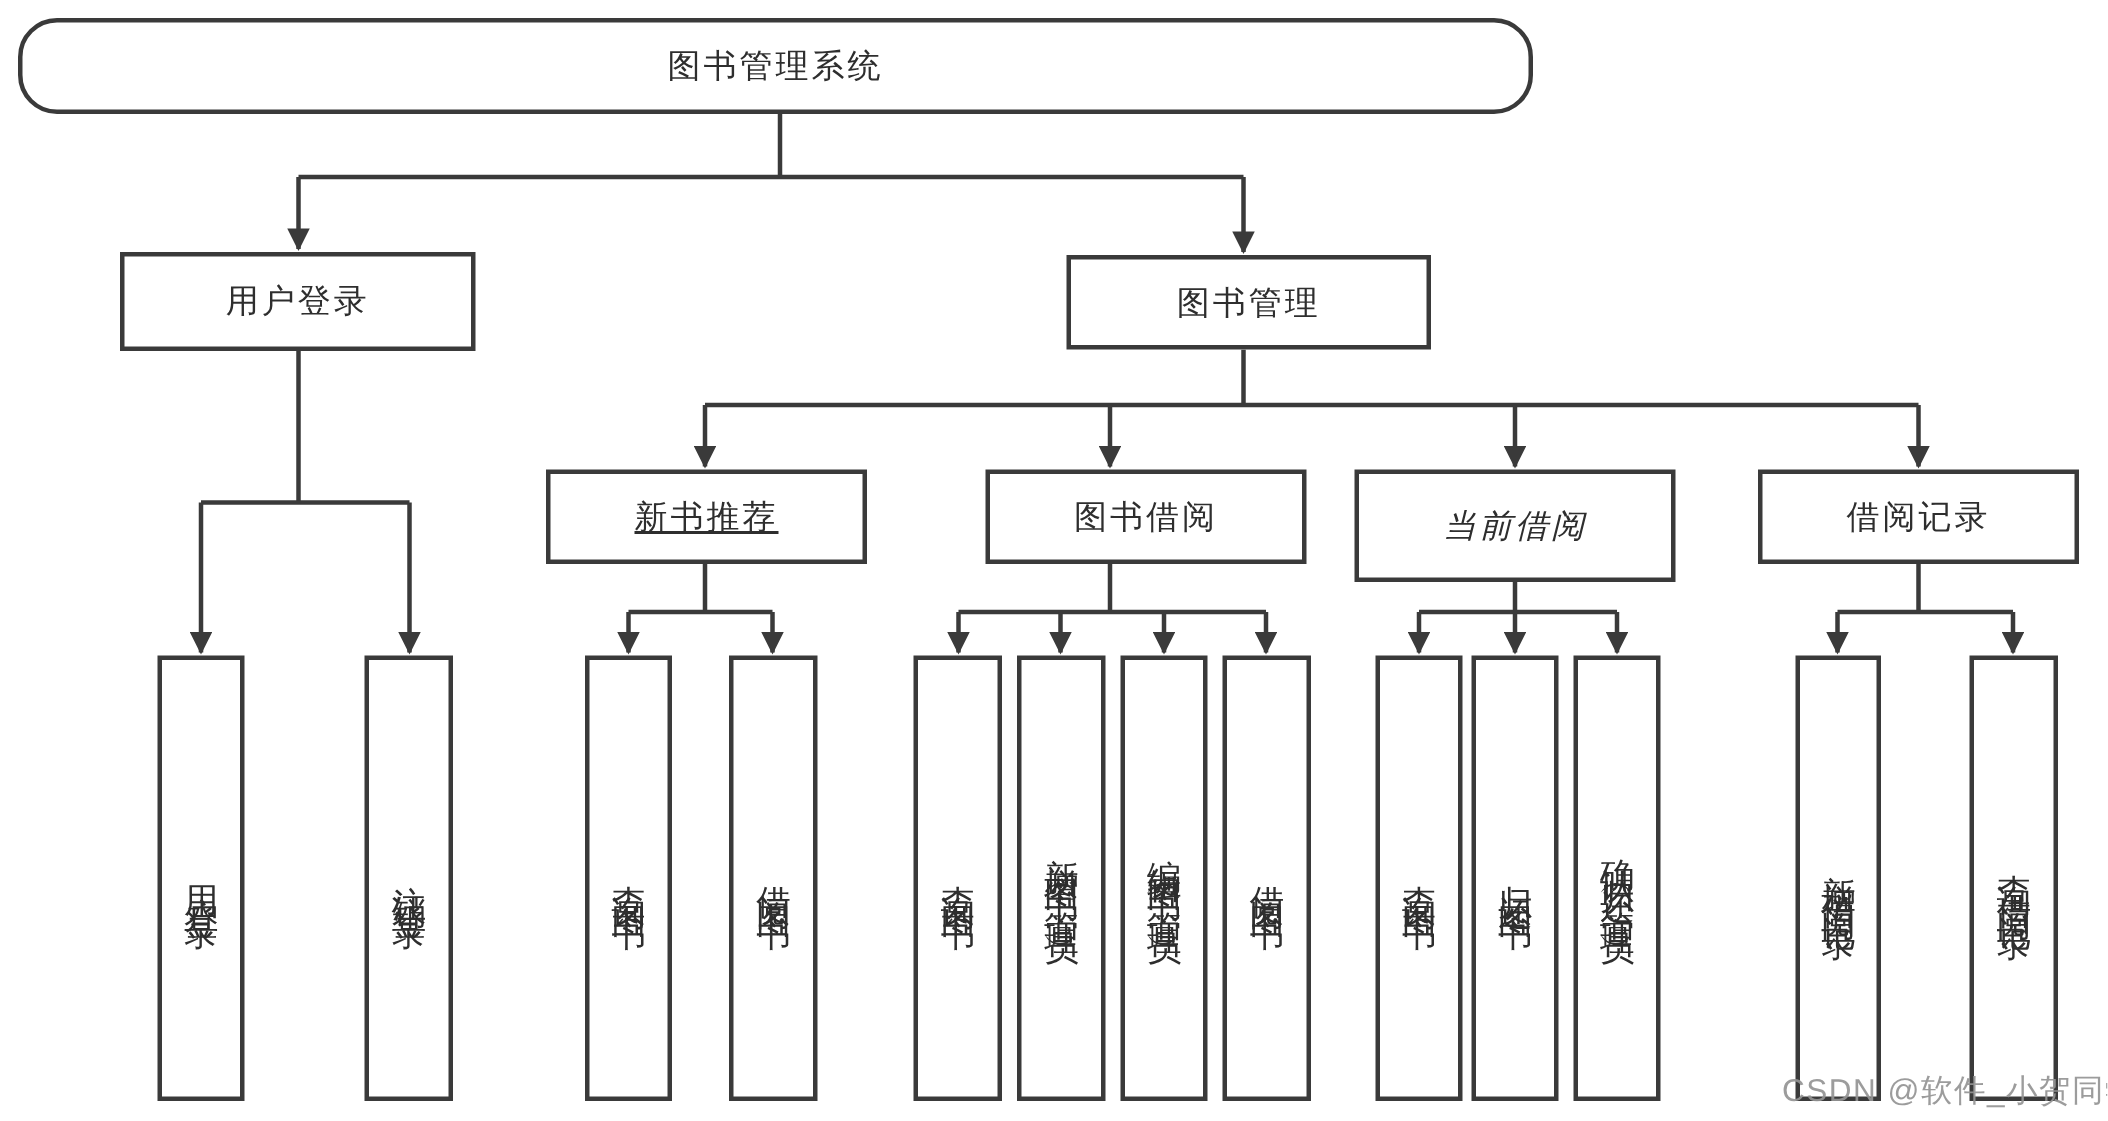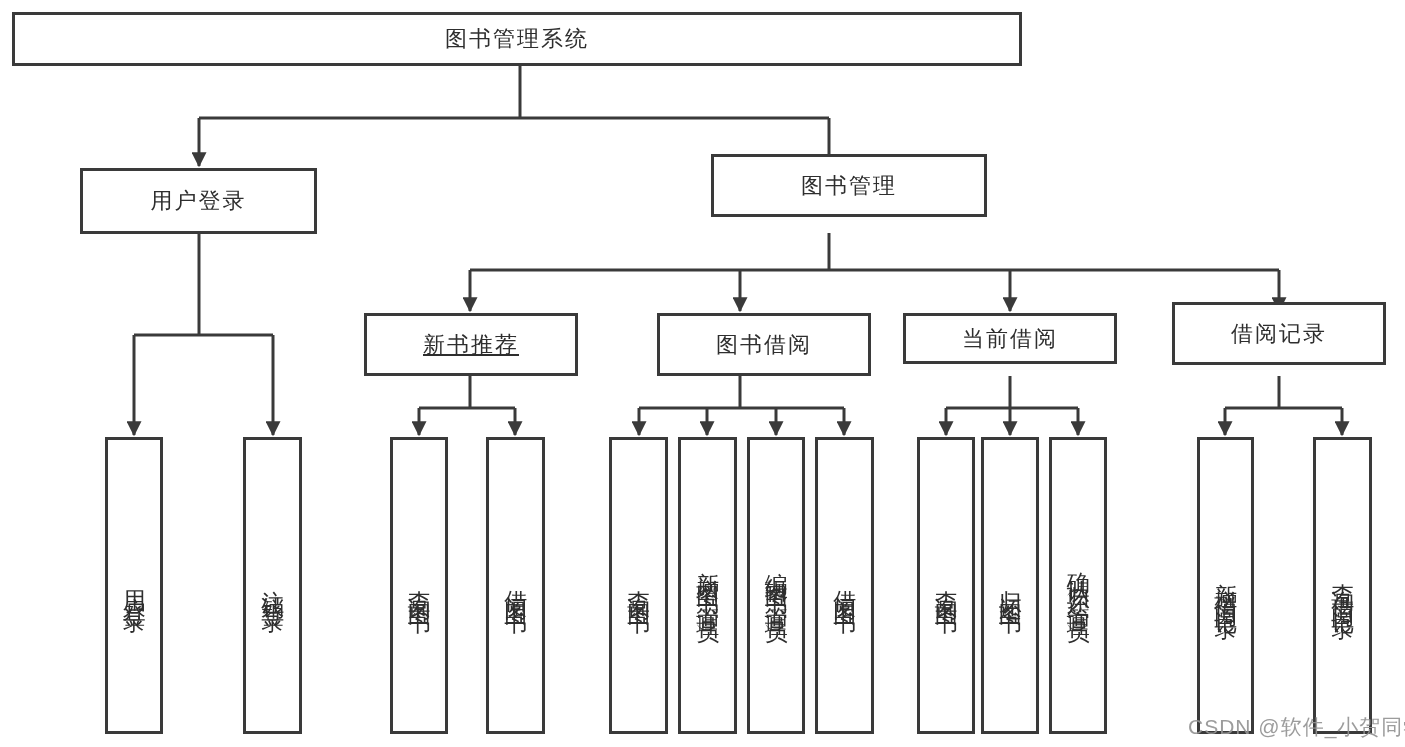--- a/index.html
+++ b/index.html
@@ -92,41 +92,41 @@
       <path d="M946 408 V435" marker-end="url(#arw)"></path>
       <path d="M1010 408 V435" marker-end="url(#arw)"></path>
       <path d="M1078 408 V435" marker-end="url(#arw)"></path>
 
       <path d="M1279 376 V408 M1225 408 H1342"></path>
       <path d="M1225 408 V435" marker-end="url(#arw)"></path>
       <path d="M1342 408 V435" marker-end="url(#arw)"></path>
     </g>
   </svg>
 
-  <div class="hbox" style="left:12px;top:12px;width:1010px;height:54px;">
+  <div class="hbox" style="left:12px;top:12px;width:1010px;height:64px;border-radius:26px;">
     <span>图书管理系统</span>
   </div>
 
   <div class="hbox" style="left:80px;top:168px;width:237px;height:66px;">
     <span>用户登录</span>
   </div>
-  <div class="hbox" style="left:711px;top:154px;width:276px;height:63px;">
+  <div class="hbox" style="left:711px;top:170px;width:243px;height:63px;">
     <span>图书管理</span>
   </div>
 
   <div class="hbox" style="left:364px;top:313px;width:214px;height:63px;text-decoration:underline;">
     <span>新书推荐</span>
   </div>
   <div class="hbox" style="left:633px;top:313px;width:214px;height:63px;margin-left:24px;">
     <span>图书借阅</span>
   </div>
-  <div class="hbox" style="left:903px;top:313px;width:214px;height:51px;">
+  <div class="hbox" style="left:903px;top:313px;width:214px;height:75px;font-style:italic;">
     <span>当前借阅</span>
   </div>
-  <div class="hbox" style="left:1172px;top:302px;width:214px;height:63px;">
+  <div class="hbox" style="left:1172px;top:313px;width:214px;height:63px;">
     <span>借阅记录</span>
   </div>
 
   <div class="vbox" style="left:105px;width:58px;">
     <span>用户登录</span>
   </div>
   <div class="vbox" style="left:243px;width:59px;">
     <span>注销登录</span>
   </div>
 

